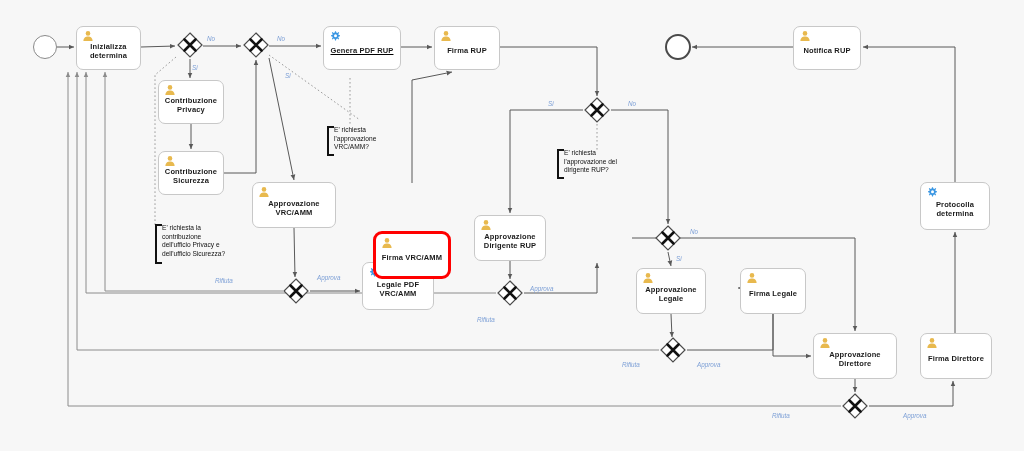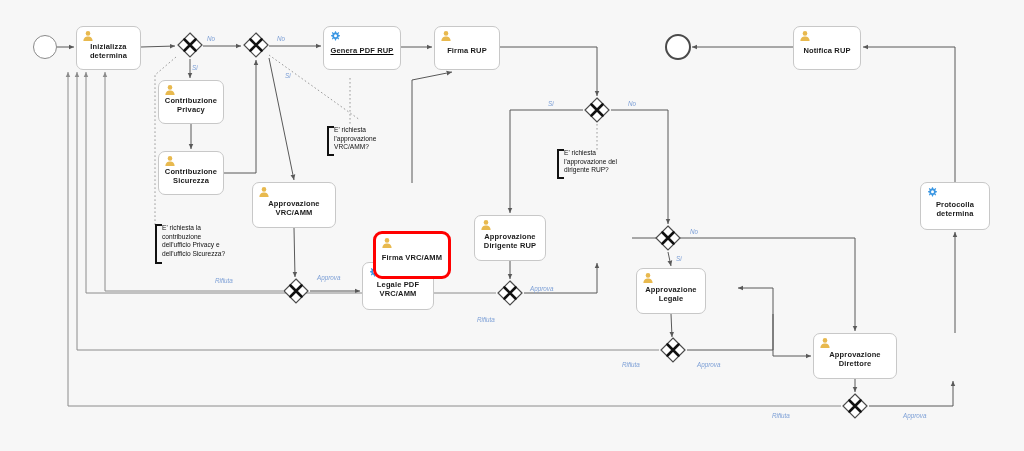--- a/index.html
+++ b/index.html
@@ -279,32 +279,50 @@
     <span class="ticon">
         <svg width="12" height="12" viewBox="0 0 12 12">
           <circle cx="6" cy="3.4" r="2.3" fill="#e8b94e"></circle>
           <path d="M1.4,11 C1.4,7.8 3.6,6.4 6,6.4 C8.4,6.4 10.6,7.8 10.6,11 Z" fill="#e8b94e"></path>
         </svg>
       </span>
     <span class="tlabel">Approvazione
 Legale</span>
   </div>
 
+  <div class="task" style="left:740px;top:268px;width:66px;height:46px;">
+    <span class="ticon">
+        <svg width="12" height="12" viewBox="0 0 12 12">
+          <circle cx="6" cy="3.4" r="2.3" fill="#e8b94e"></circle>
+          <path d="M1.4,11 C1.4,7.8 3.6,6.4 6,6.4 C8.4,6.4 10.6,7.8 10.6,11 Z" fill="#e8b94e"></path>
+        </svg>
+      </span>
+    <span class="tlabel">Firma Legale</span>
+  </div>
 
   <div class="task" style="left:813px;top:333px;width:84px;height:46px;">
     <span class="ticon">
         <svg width="12" height="12" viewBox="0 0 12 12">
           <circle cx="6" cy="3.4" r="2.3" fill="#e8b94e"></circle>
           <path d="M1.4,11 C1.4,7.8 3.6,6.4 6,6.4 C8.4,6.4 10.6,7.8 10.6,11 Z" fill="#e8b94e"></path>
         </svg>
       </span>
     <span class="tlabel">Approvazione
 Direttore</span>
   </div>
 
+  <div class="task" style="left:920px;top:333px;width:72px;height:46px;">
+    <span class="ticon">
+        <svg width="12" height="12" viewBox="0 0 12 12">
+          <circle cx="6" cy="3.4" r="2.3" fill="#e8b94e"></circle>
+          <path d="M1.4,11 C1.4,7.8 3.6,6.4 6,6.4 C8.4,6.4 10.6,7.8 10.6,11 Z" fill="#e8b94e"></path>
+        </svg>
+      </span>
+    <span class="tlabel">Firma Direttore</span>
+  </div>
 
   <div class="task" style="left:920px;top:182px;width:70px;height:48px;">
     <span class="ticon">
         <svg width="12" height="12" viewBox="0 0 12 12">
           <path d="M6,1.2 L7,1.2 L7.3,2.6 L8.4,3 L9.5,2.1 L10.2,2.8 L9.3,3.9 L9.7,5 L11,5.3 L11,6.3 L9.7,6.6 L9.3,7.7 L10.2,8.8 L9.5,9.5 L8.4,8.6 L7.3,9 L7,10.4 L6,10.4 L5.7,9 L4.6,8.6 L3.5,9.5 L2.8,8.8 L3.7,7.7 L3.3,6.6 L2,6.3 L2,5.3 L3.3,5 L3.7,3.9 L2.8,2.8 L3.5,2.1 L4.6,3 L5.7,2.6 Z" fill="#3b97e3"></path>
           <circle cx="6.5" cy="5.8" r="1.5" fill="#ffffff"></circle>
         </svg>
       </span>
     <span class="tlabel">Protocolla
 determina</span>

